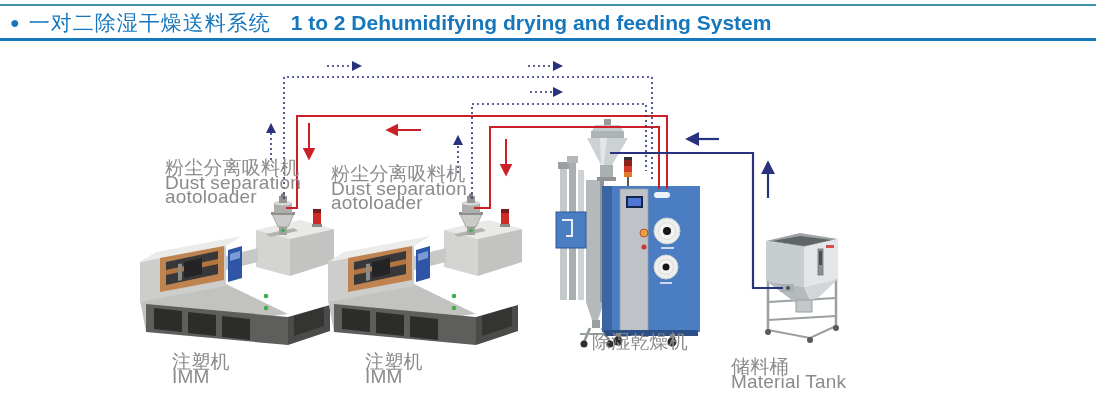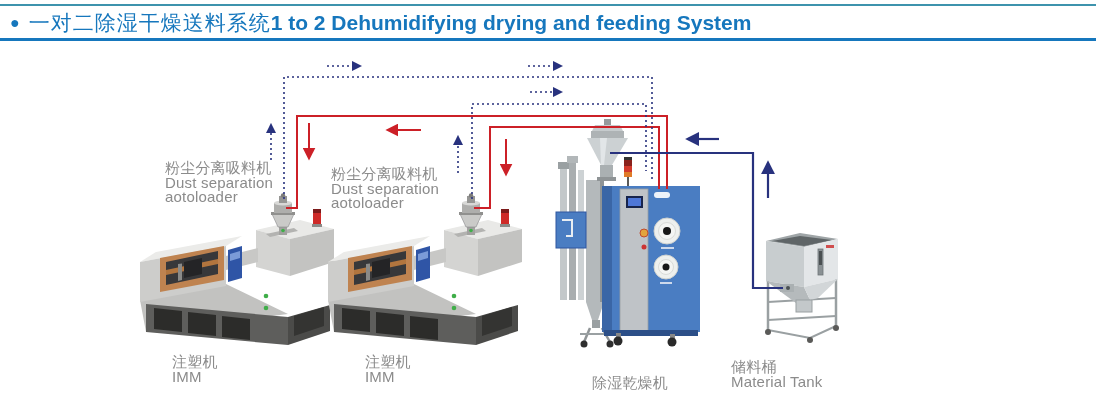--- a/index.html
+++ b/index.html
@@ -2,23 +2,23 @@
 <html style="--pipe-red: #cc2027; --pipe-navy: #28327e; --label-gray: #8b8b8b; --dryer-blue: #4a7dc2; --machine-copper: #bf8350; --accent: #1677bd; --top-rule: #3e93ad;"><head>
 <meta charset="utf-8">
 <style>
   html,body{margin:0;padding:0;background:#ffffff;}
   body{width:1096px;height:408px;position:relative;overflow:hidden;
        font-family:"Liberation Sans","DejaVu Sans",sans-serif;}
   .top-rule{position:absolute;left:0;top:4px;width:1096px;height:2px;background:var(--top-rule,#3e93ad);}
   .header{position:absolute;left:10px;top:9px;white-space:nowrap;color:var(--accent,#1677bd);}
   .header .bullet{font-size:16px;vertical-align:2px;margin-right:9px;}
   .header .zh{font-size:21px;font-weight:normal;letter-spacing:1px;}
-  .header .en{font-size:21px;font-weight:bold;letter-spacing:0px;}
+  .header .en{font-size:21px;font-weight:bold;margin-left:20px;letter-spacing:0px;}
   .title-rule{position:absolute;left:0;top:38px;width:1096px;height:3px;background:var(--accent,#1677bd);}
-  .lbl{position:absolute;color:var(--label-gray,#8b8b8b);font-size:15px;line-height:14.5px;letter-spacing:0.2px;}
+  .lbl{position:absolute;color:var(--label-gray,#8b8b8b);font-size:19px;line-height:14.5px;letter-spacing:0.2px;}
   svg.diagram{position:absolute;left:0;top:0;width:1096px;height:408px;}
   .red-line{stroke:var(--pipe-red,#cc2027);stroke-width:2;fill:none;}
   .navy-line{stroke:var(--pipe-navy,#28327e);stroke-width:2.2;fill:none;}
   .dot-line{stroke:var(--pipe-navy,#28327e);stroke-width:1.6;fill:none;stroke-dasharray:2 3;}
   .fill-red{fill:var(--pipe-red,#cc2027);}
   .fill-navy{fill:var(--pipe-navy,#28327e);}
   .dblue{fill:var(--dryer-blue,#4a7dc2);}
   .copper{fill:var(--machine-copper,#bf8350);}
 </style>
 </head>
@@ -214,19 +214,19 @@
   <div>aotoloader</div>
 </div>
 <div class="lbl" style="left:172px;top:355px;">
   <div>注塑机</div>
   <div>IMM</div>
 </div>
 <div class="lbl" style="left:365px;top:355px;">
   <div>注塑机</div>
   <div>IMM</div>
 </div>
-<div class="lbl" style="left:592px;top:376px;">
+<div class="lbl" style="left:592px;top:335px;">
   <div>除湿乾燥机</div>
 </div>
 <div class="lbl" style="left:731px;top:360px;">
   <div>储料桶</div>
   <div>Material Tank</div>
 </div>
 
 </body></html>

